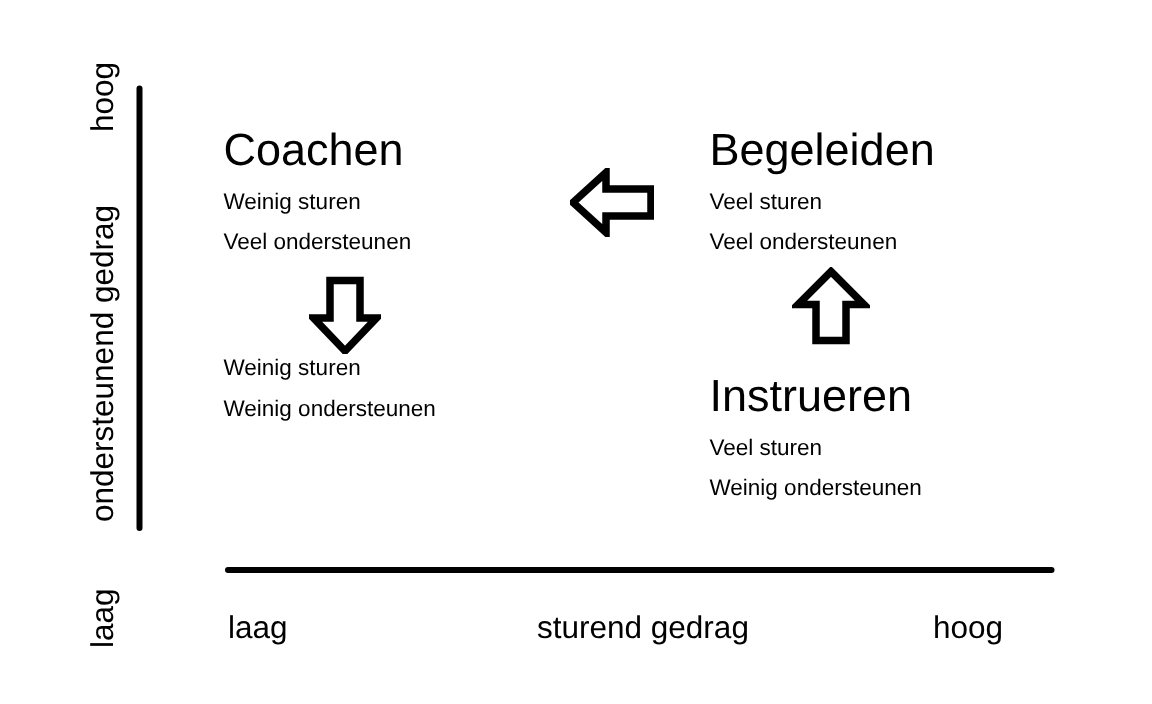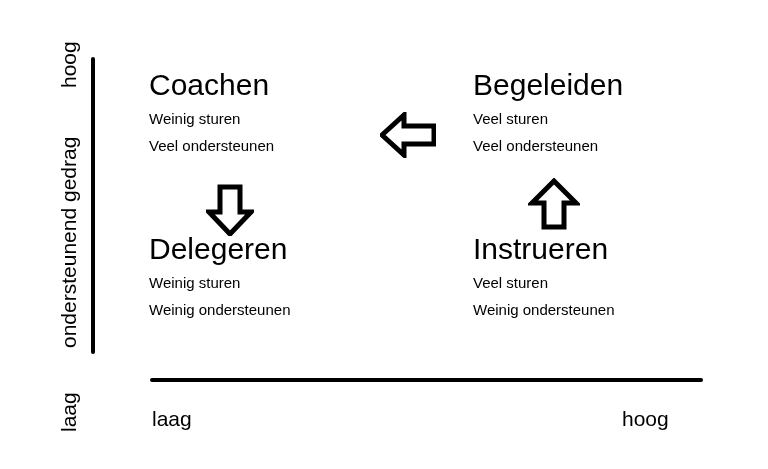--- a/index.html
+++ b/index.html
@@ -85,21 +85,21 @@
   .quadrant-tl { left: 149px; top: 68px; }
   .quadrant-tr { left: 473px; top: 68px; }
   .quadrant-bl { left: 149px; top: 232px; }
   .quadrant-br { left: 473px; top: 232px; }
 
   .quadrant-title {
     font-size: 30px;
     line-height: 34px;
     color: #000000;
     white-space: nowrap;
-    margin: 0 0 3px 0;
+    margin: 16px 0 3px 0;
     font-weight: normal;
   }
   .quadrant-line {
     font-size: 15px;
     line-height: 27px;
     color: #000000;
     white-space: nowrap;
   }
 
   
@@ -116,36 +116,36 @@
 <div id="canvas">
 
   <div class="axis-line-vertical"></div>
   <div class="axis-line-horizontal"></div>
 
   <div class="y-label y-label-hoog">hoog</div>
   <div class="y-label y-label-main">ondersteunend gedrag</div>
   <div class="y-label y-label-laag">laag</div>
 
   <div class="x-label x-label-laag">laag</div>
+  <div class="x-label x-label-main">sturend gedrag</div>
   <div class="x-label x-label-hoog">hoog</div>
 
   <div class="quadrant quadrant-tl">
     <div class="quadrant-title">Coachen</div>
     <div class="quadrant-line">Weinig sturen</div>
     <div class="quadrant-line">Veel ondersteunen</div>
   </div>
 
   <div class="quadrant quadrant-tr">
     <div class="quadrant-title">Begeleiden</div>
     <div class="quadrant-line">Veel sturen</div>
     <div class="quadrant-line">Veel ondersteunen</div>
   </div>
 
   <div class="quadrant quadrant-bl">
-    <div class="quadrant-title">Delegeren</div>
     <div class="quadrant-line">Weinig sturen</div>
     <div class="quadrant-line">Weinig ondersteunen</div>
   </div>
 
   <div class="quadrant quadrant-br">
     <div class="quadrant-title">Instrueren</div>
     <div class="quadrant-line">Veel sturen</div>
     <div class="quadrant-line">Weinig ondersteunen</div>
   </div>
 

